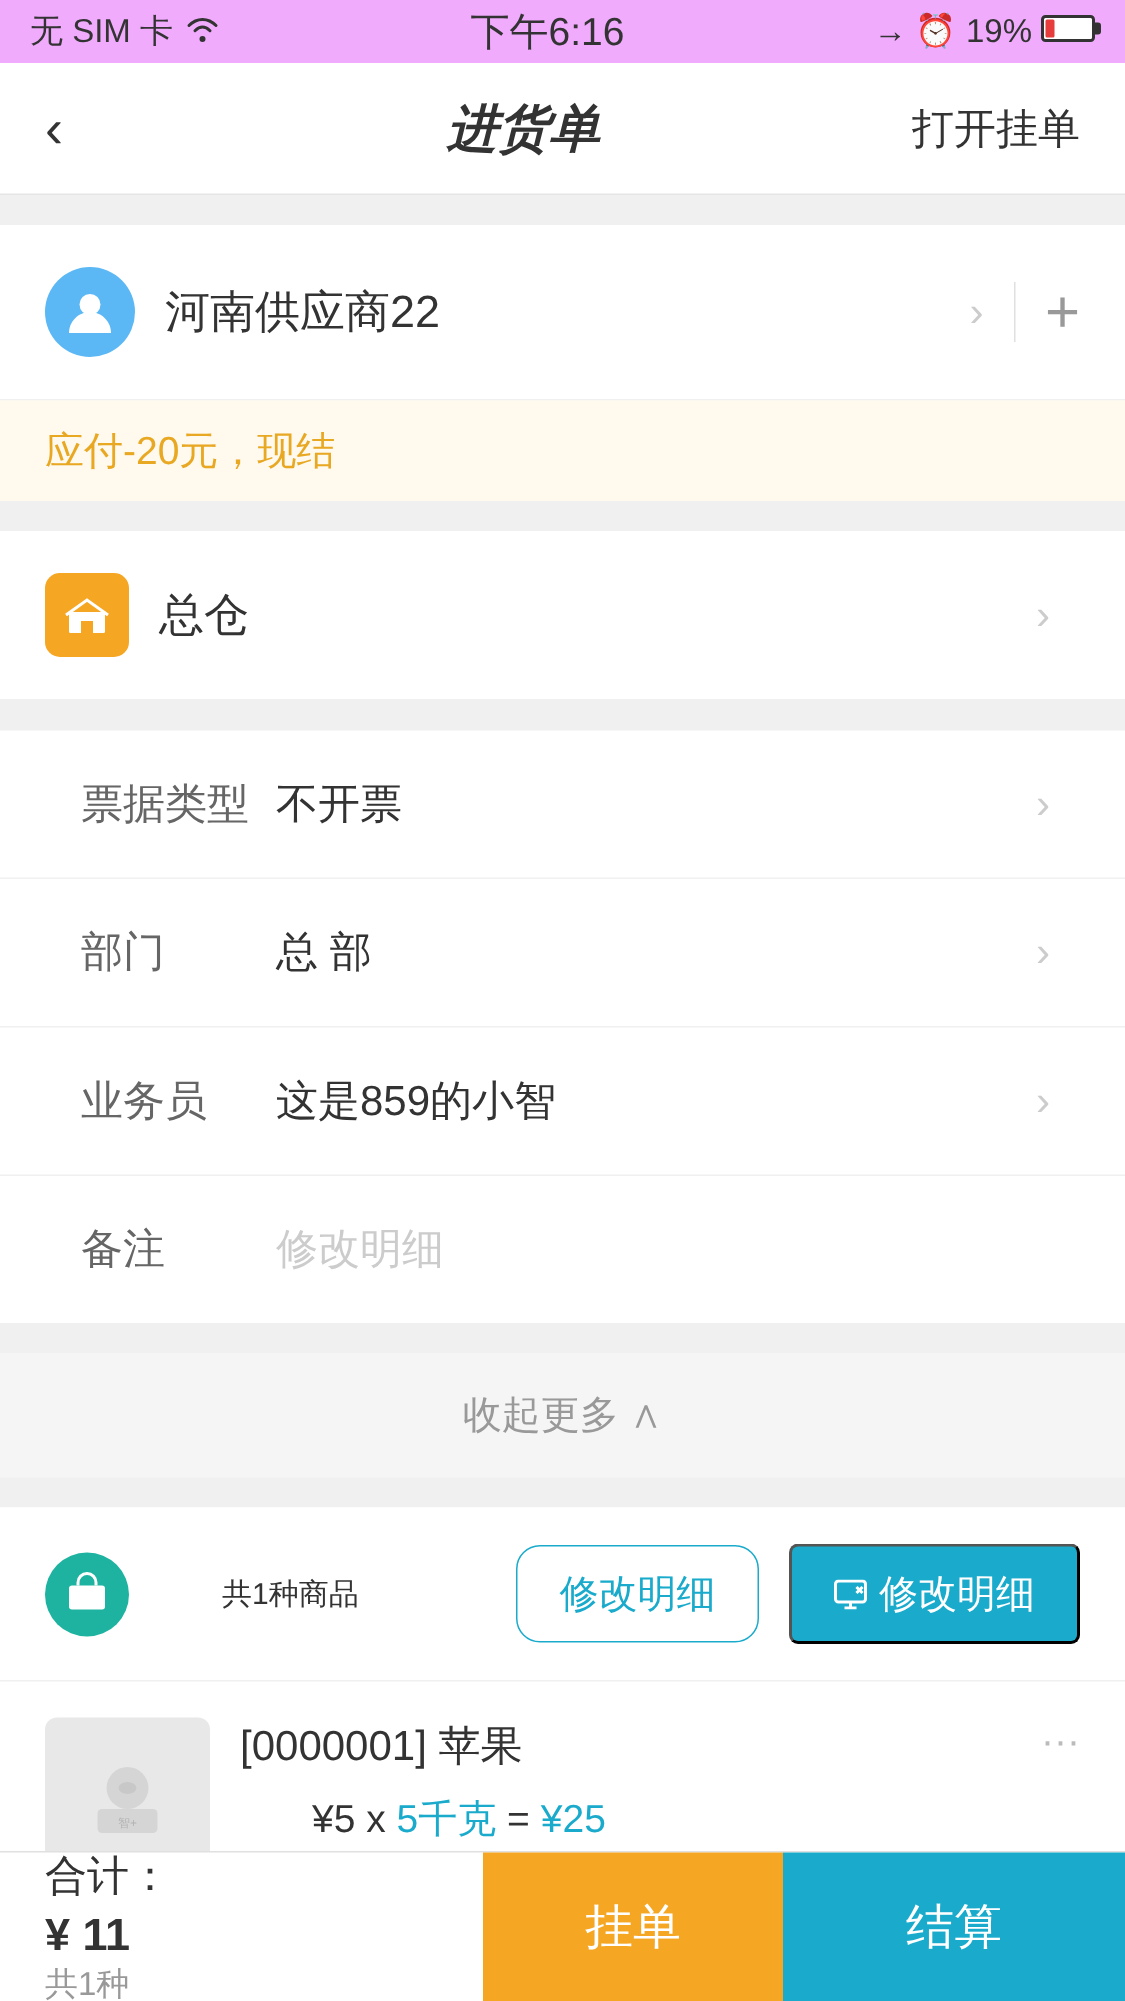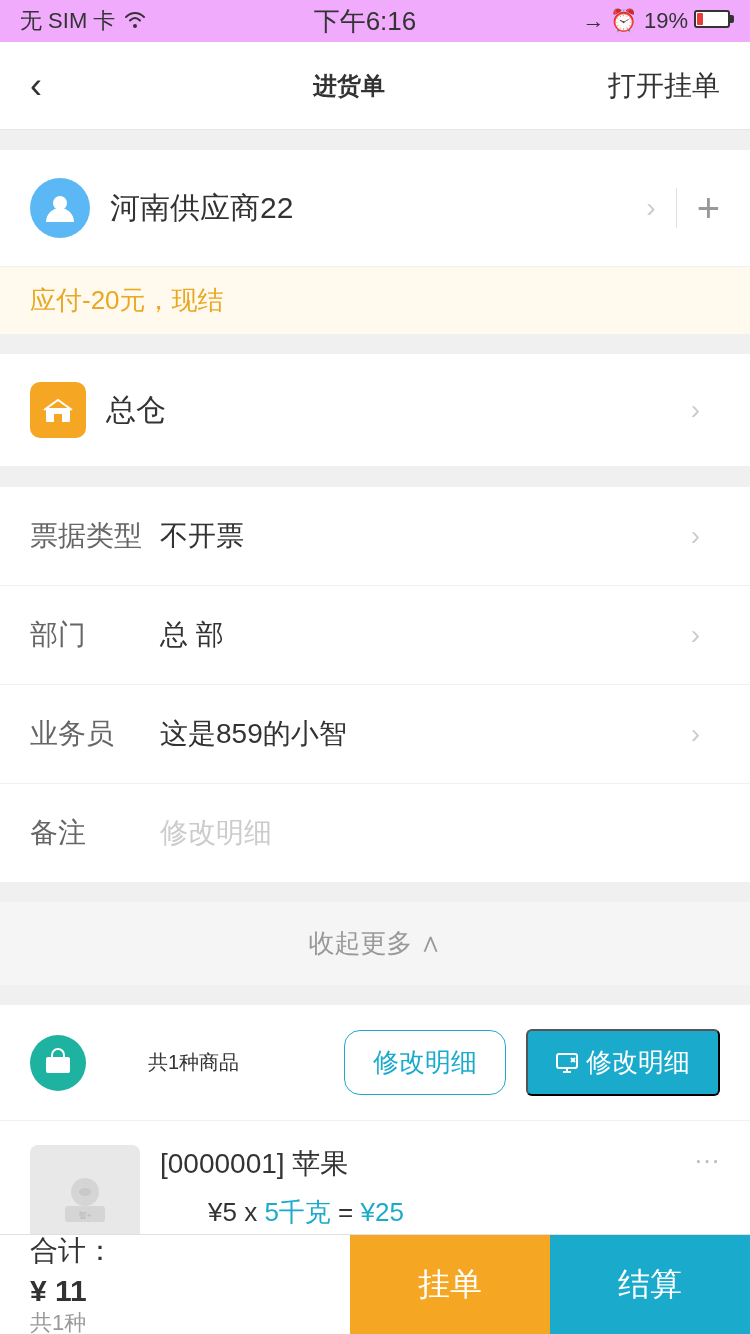--- a/index.html
+++ b/index.html
@@ -68,23 +68,24 @@
       padding: 0 30px;
       border-bottom: 1px solid #e5e5e5;
     }
     .nav-back {
       font-size: 36px;
       color: #333;
       cursor: pointer;
       width: 60px;
     }
     .nav-title {
-      font-size: 24px;
+      font-size: 34px;
       font-weight: 600;
       color: #333;
+      font-style: italic;
     }
     .nav-action {
       font-size: 28px;
       color: #333;
       cursor: pointer;
     }
 
     
     .section {
       background: #fff;
@@ -172,20 +173,21 @@
       align-items: center;
       padding: 30px 30px;
       background: #fff;
       border-top: 1px solid #f0f0f0;
     }
     .form-label {
       width: 130px;
       font-size: 28px;
       color: #666;
       flex-shrink: 0;
+      margin-left: 24px;
     }
     .form-value {
       flex: 1;
       font-size: 28px;
       color: #333;
     }
     .form-placeholder {
       flex: 1;
       font-size: 28px;
       color: #ccc;
@@ -318,21 +320,21 @@
       width: 200px;
       background: #f5a623;
       color: #fff;
       font-size: 32px;
       display: flex;
       align-items: center;
       justify-content: center;
       cursor: pointer;
     }
     .btn-checkout {
-      width: 200px;
+      width: 228px;
       background: #1aabcc;
       color: #fff;
       font-size: 32px;
       display: flex;
       align-items: center;
       justify-content: center;
       cursor: pointer;
     }
 
     

